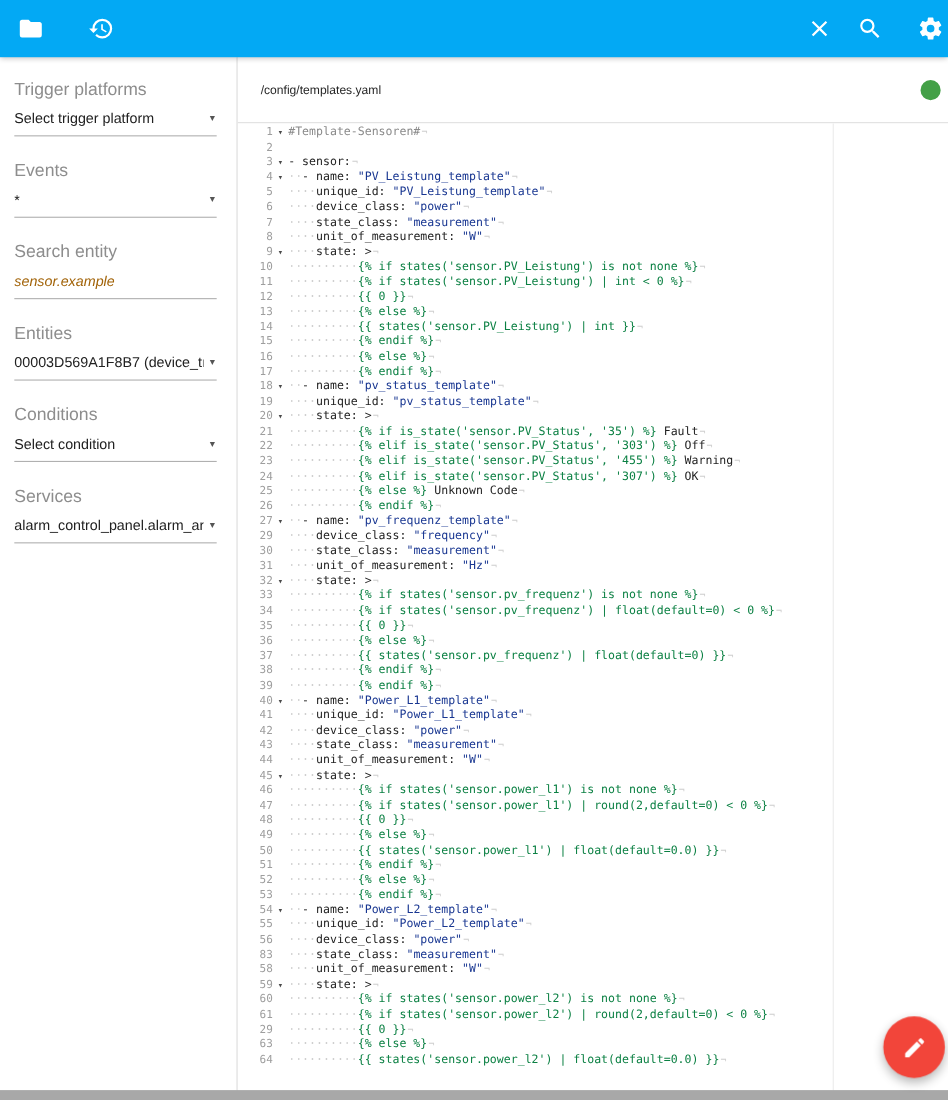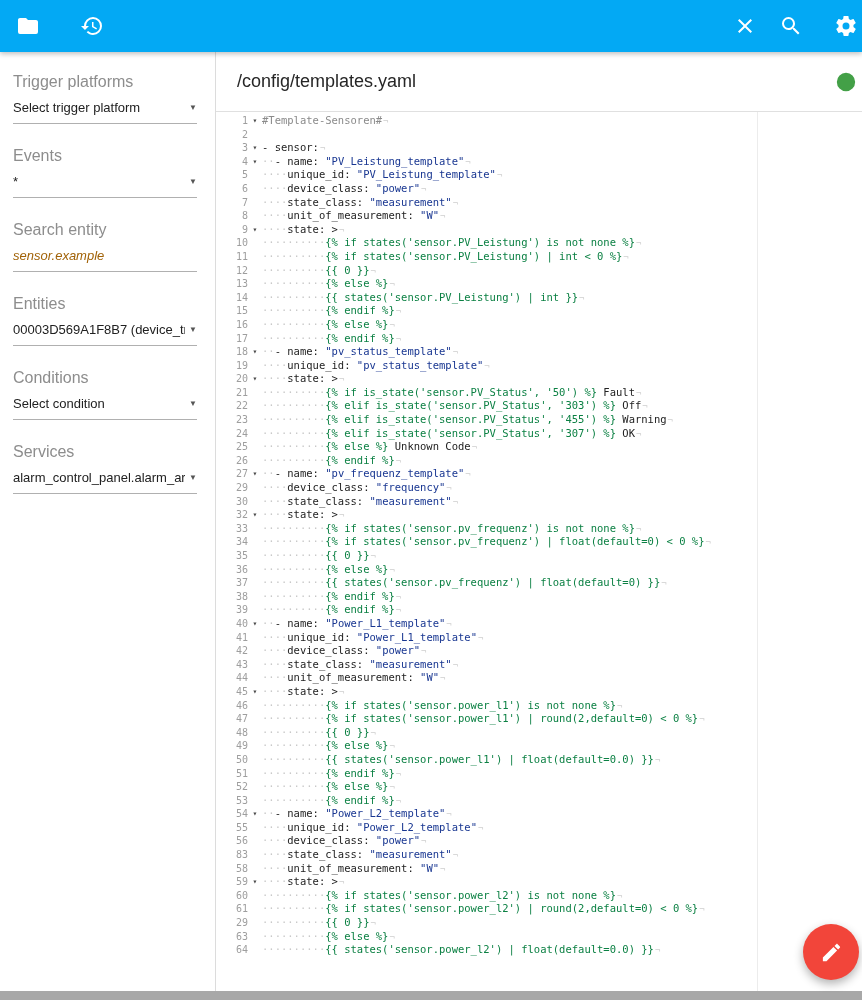--- a/index.html
+++ b/index.html
@@ -23,21 +23,21 @@
                  display:flex; justify-content:space-between; align-items:center;
                  font-size:13px; color:#212121; cursor:pointer; }
   .field-value .value-text { white-space:nowrap; overflow:hidden; }
   .field-value.placeholder .value-text { color:#a16207;font-style:italic; }
   .arrow { font-size:8px; color:#555; margin-left:4px; flex:none; }
 
   
   .main { position:fixed; top:52px; left:216px; width:646px; height:948px; background:#fff; }
   .pathbar { height:60px; border-bottom:1px solid #e0e0e0; display:flex;
              align-items:center; padding-left:21px; position:relative; }
-  .path { font-size:18px; color:#262626; }
+  .path { font-size:11px; color:#262626; }
   .check { position:absolute; right:5px; top:19px; width:22px; height:22px; fill:#43a047; }
 
   .editor { position:absolute; top:60px; left:0; right:0; bottom:0; overflow:hidden;
             font-family:"DejaVu Sans Mono", monospace; font-size:10.5px; line-height:13.6px; }
   .ruler { position:absolute; top:0; bottom:0; left:541px; width:1px; background:#ececec; }
   .lines { position:relative; padding-top:2px; }
   .cm-line { display:flex; white-space:pre; height:13.6px; }
   .gut { flex:none; width:46px; display:flex; }
   .num { display:inline-block; width:32px; text-align:right; color:#9e9e9e; font-size:10px; }
   .fold { display:inline-block; width:14px; text-align:center; color:#4a4a4a;
@@ -160,29 +160,30 @@
         <div class="cm-line"><span class="gut"><span class="num">11</span><span class="fold"></span></span><span class="code"><span class="ws">··········</span><span class="tok-j">{% if states('sensor.PV_Leistung') | int &lt; 0 %}</span><span class="eol">¬</span></span></div>
         <div class="cm-line"><span class="gut"><span class="num">12</span><span class="fold"></span></span><span class="code"><span class="ws">··········</span><span class="tok-j">{{ 0 }}</span><span class="eol">¬</span></span></div>
         <div class="cm-line"><span class="gut"><span class="num">13</span><span class="fold"></span></span><span class="code"><span class="ws">··········</span><span class="tok-j">{% else %}</span><span class="eol">¬</span></span></div>
         <div class="cm-line"><span class="gut"><span class="num">14</span><span class="fold"></span></span><span class="code"><span class="ws">··········</span><span class="tok-j">{{ states('sensor.PV_Leistung') | int }}</span><span class="eol">¬</span></span></div>
         <div class="cm-line"><span class="gut"><span class="num">15</span><span class="fold"></span></span><span class="code"><span class="ws">··········</span><span class="tok-j">{% endif %}</span><span class="eol">¬</span></span></div>
         <div class="cm-line"><span class="gut"><span class="num">16</span><span class="fold"></span></span><span class="code"><span class="ws">··········</span><span class="tok-j">{% else %}</span><span class="eol">¬</span></span></div>
         <div class="cm-line"><span class="gut"><span class="num">17</span><span class="fold"></span></span><span class="code"><span class="ws">··········</span><span class="tok-j">{% endif %}</span><span class="eol">¬</span></span></div>
         <div class="cm-line"><span class="gut"><span class="num">18</span><span class="fold">▾</span></span><span class="code"><span class="ws">··</span><span class="tok-k">- name: </span><span class="tok-s">"pv_status_template"</span><span class="eol">¬</span></span></div>
         <div class="cm-line"><span class="gut"><span class="num">19</span><span class="fold"></span></span><span class="code"><span class="ws">····</span><span class="tok-k">unique_id: </span><span class="tok-s">"pv_status_template"</span><span class="eol">¬</span></span></div>
         <div class="cm-line"><span class="gut"><span class="num">20</span><span class="fold">▾</span></span><span class="code"><span class="ws">····</span><span class="tok-k">state: &gt;</span><span class="eol">¬</span></span></div>
-        <div class="cm-line"><span class="gut"><span class="num">21</span><span class="fold"></span></span><span class="code"><span class="ws">··········</span><span class="tok-j">{% if is_state('sensor.PV_Status', '50') %}</span><span class="tok-w"> Fault</span><span class="eol">¬</span></span></div>
+        <div class="cm-line"><span class="gut"><span class="num">21</span><span class="fold"></span></span><span class="code"><span class="ws">··········</span><span class="tok-j">{% if is_state('sensor.PV_Status', '35') %}</span><span class="tok-w"> Fault</span><span class="eol">¬</span></span></div>
         <div class="cm-line"><span class="gut"><span class="num">22</span><span class="fold"></span></span><span class="code"><span class="ws">··········</span><span class="tok-j">{% elif is_state('sensor.PV_Status', '303') %}</span><span class="tok-w"> Off</span><span class="eol">¬</span></span></div>
         <div class="cm-line"><span class="gut"><span class="num">23</span><span class="fold"></span></span><span class="code"><span class="ws">··········</span><span class="tok-j">{% elif is_state('sensor.PV_Status', '455') %}</span><span class="tok-w"> Warning</span><span class="eol">¬</span></span></div>
         <div class="cm-line"><span class="gut"><span class="num">24</span><span class="fold"></span></span><span class="code"><span class="ws">··········</span><span class="tok-j">{% elif is_state('sensor.PV_Status', '307') %}</span><span class="tok-w"> OK</span><span class="eol">¬</span></span></div>
         <div class="cm-line"><span class="gut"><span class="num">25</span><span class="fold"></span></span><span class="code"><span class="ws">··········</span><span class="tok-j">{% else %}</span><span class="tok-w"> Unknown Code</span><span class="eol">¬</span></span></div>
         <div class="cm-line"><span class="gut"><span class="num">26</span><span class="fold"></span></span><span class="code"><span class="ws">··········</span><span class="tok-j">{% endif %}</span><span class="eol">¬</span></span></div>
         <div class="cm-line"><span class="gut"><span class="num">27</span><span class="fold">▾</span></span><span class="code"><span class="ws">··</span><span class="tok-k">- name: </span><span class="tok-s">"pv_frequenz_template"</span><span class="eol">¬</span></span></div>
         <div class="cm-line"><span class="gut"><span class="num">29</span><span class="fold"></span></span><span class="code"><span class="ws">····</span><span class="tok-k">device_class: </span><span class="tok-s">"frequency"</span><span class="eol">¬</span></span></div>
         <div class="cm-line"><span class="gut"><span class="num">30</span><span class="fold"></span></span><span class="code"><span class="ws">····</span><span class="tok-k">state_class: </span><span class="tok-s">"measurement"</span><span class="eol">¬</span></span></div>
+        <div class="cm-line"><span class="gut"><span class="num">31</span><span class="fold"></span></span><span class="code"><span class="ws">····</span><span class="tok-k">unit_of_measurement: </span><span class="tok-s">"Hz"</span><span class="eol">¬</span></span></div>
         <div class="cm-line"><span class="gut"><span class="num">32</span><span class="fold">▾</span></span><span class="code"><span class="ws">····</span><span class="tok-k">state: &gt;</span><span class="eol">¬</span></span></div>
         <div class="cm-line"><span class="gut"><span class="num">33</span><span class="fold"></span></span><span class="code"><span class="ws">··········</span><span class="tok-j">{% if states('sensor.pv_frequenz') is not none %}</span><span class="eol">¬</span></span></div>
         <div class="cm-line"><span class="gut"><span class="num">34</span><span class="fold"></span></span><span class="code"><span class="ws">··········</span><span class="tok-j">{% if states('sensor.pv_frequenz') | float(default=0) &lt; 0 %}</span><span class="eol">¬</span></span></div>
         <div class="cm-line"><span class="gut"><span class="num">35</span><span class="fold"></span></span><span class="code"><span class="ws">··········</span><span class="tok-j">{{ 0 }}</span><span class="eol">¬</span></span></div>
         <div class="cm-line"><span class="gut"><span class="num">36</span><span class="fold"></span></span><span class="code"><span class="ws">··········</span><span class="tok-j">{% else %}</span><span class="eol">¬</span></span></div>
         <div class="cm-line"><span class="gut"><span class="num">37</span><span class="fold"></span></span><span class="code"><span class="ws">··········</span><span class="tok-j">{{ states('sensor.pv_frequenz') | float(default=0) }}</span><span class="eol">¬</span></span></div>
         <div class="cm-line"><span class="gut"><span class="num">38</span><span class="fold"></span></span><span class="code"><span class="ws">··········</span><span class="tok-j">{% endif %}</span><span class="eol">¬</span></span></div>
         <div class="cm-line"><span class="gut"><span class="num">39</span><span class="fold"></span></span><span class="code"><span class="ws">··········</span><span class="tok-j">{% endif %}</span><span class="eol">¬</span></span></div>
         <div class="cm-line"><span class="gut"><span class="num">40</span><span class="fold">▾</span></span><span class="code"><span class="ws">··</span><span class="tok-k">- name: </span><span class="tok-s">"Power_L1_template"</span><span class="eol">¬</span></span></div>
         <div class="cm-line"><span class="gut"><span class="num">41</span><span class="fold"></span></span><span class="code"><span class="ws">····</span><span class="tok-k">unique_id: </span><span class="tok-s">"Power_L1_template"</span><span class="eol">¬</span></span></div>

